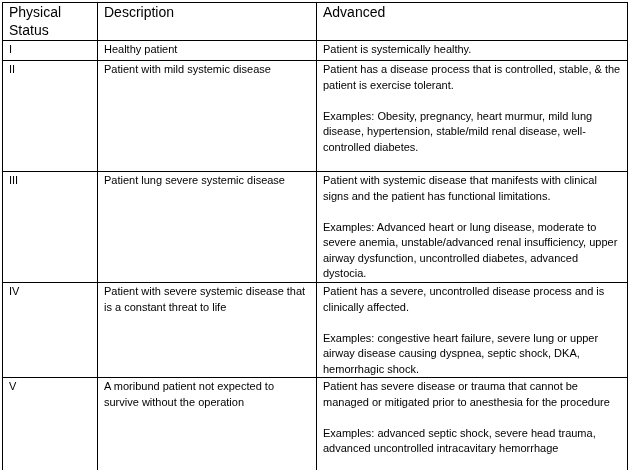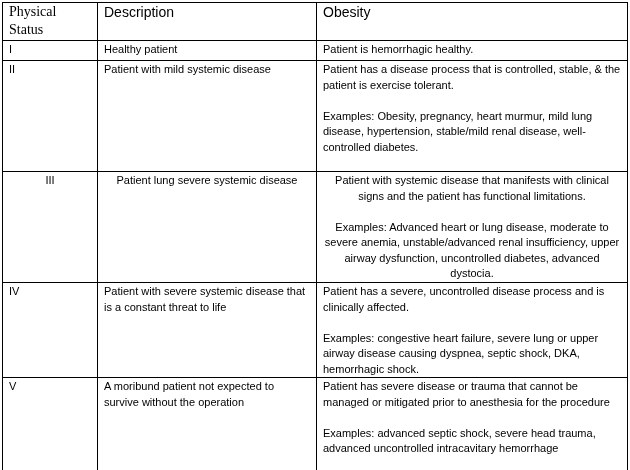--- a/index.html
+++ b/index.html
@@ -32,63 +32,62 @@
     }
     col.c1 { width: 95px; }
     col.c2 { width: 219px; }
     col.c3 { width: 311px; }
     th.h-status {
       font-weight: bold;
       font-size: 14px;
       line-height: 18px;
       padding-top: 2px;
       height: 37px;
-      font-family: Liberation Serif, serif;
     }
     th.h-text {
       font-size: 14px;
       line-height: 18px;
       padding-top: 3px;
     }
     td {
       font-size: 11px;
       line-height: 15.5px;
       padding-top: 1px !important;
     }
     tr.r1 td { height: 18px; }
     tr.r2 td { height: 109px; }
-    tr.r3 td { height: 109px; text-align: center; }
+    tr.r3 td { height: 109px; }
     tr.r4 td { height: 88px; }
     tr.r5 td { height: 92px; }
     .para { display: block; }
     .gap { display: block; height: 15.5px; }
     tr.r5 td { border-bottom: 2px solid #000; }
   </style>
 </head>
 <body>
 
 <table class="asa">
   <colgroup>
     <col class="c1">
       <col class="c2">
       <col class="c3">
   </colgroup>
   <thead>
     <tr>
       <th class="h-status">Physical Status</th>
       <th class="h-text">Description</th>
-      <th class="h-text">Obesity</th>
+      <th class="h-text">Advanced</th>
     </tr>
   </thead>
   <tbody>
     <tr class="r1">
       <td>I</td>
       <td>Healthy patient</td>
       <td>
-        <span class="para">Patient is hemorrhagic healthy.</span>
+        <span class="para">Patient is systemically healthy.</span>
       </td>
     </tr>
     <tr class="r2">
       <td>II</td>
       <td>Patient with mild systemic disease</td>
       <td>
         <span class="para">Patient has a disease process that is controlled, stable, &amp; the patient is exercise tolerant.</span>
         <span class="gap"></span>
         <span class="para"> Examples: Obesity, pregnancy, heart murmur, mild lung disease, hypertension, stable/mild renal disease, well-controlled diabetes.</span>
       </td>

